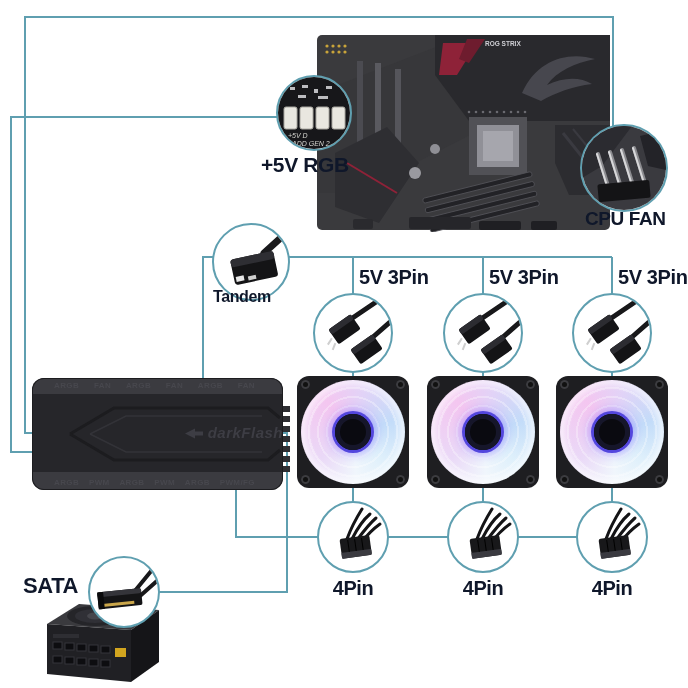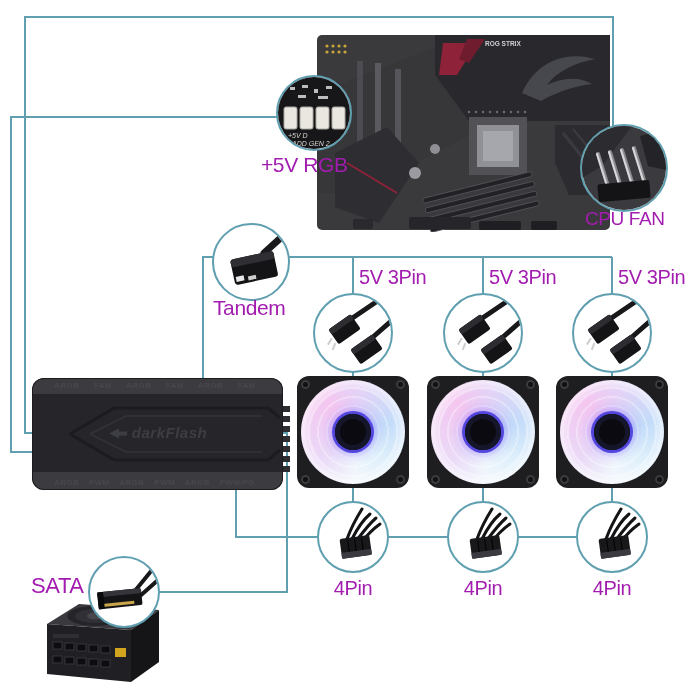--- a/index.html
+++ b/index.html
@@ -1,37 +1,37 @@
 <!DOCTYPE html>
 <html style="--wire: #5f9fb0;"><head>
 <meta charset="utf-8">
 <style>
   html,body{margin:0;padding:0;background:#fff;}
   .stage{position:relative;width:688px;height:688px;background:#ffffff;overflow:hidden;
          font-family:"Liberation Sans",sans-serif;}
   svg.wires{position:absolute;left:0;top:0;z-index:1;}
   svg.wires path{fill:none;stroke:var(--wire,#62a4b4);stroke-width:2;}
-  .lbl{position:absolute;z-index:6;font-weight:400;color:#a21caf;letter-spacing:-0.4px;white-space:nowrap;}
+  .lbl{position:absolute;z-index:6;font-weight:700;color:#0f172a;letter-spacing:-0.4px;white-space:nowrap;}
   .port-circle{position:absolute;z-index:4;border-radius:50%;border:2px solid #5f9fb0;
                background:#fff;overflow:hidden;box-sizing:border-box;}
   .port-circle svg{display:block;}
   
   .mobo{position:absolute;left:317px;top:33px;width:295px;height:199px;z-index:2;}
   
   .comb{position:absolute;left:272px;top:406px;width:18px;height:66px;z-index:2;
         background:repeating-linear-gradient(to bottom,#2e2e32 0 6px,rgba(0,0,0,0) 6px 10px);}
   .hub{position:absolute;left:32px;top:378px;width:251px;height:112px;z-index:3;border-radius:12px;
        background:linear-gradient(180deg,#3b3b40 0 16px,#26262a 16px 94px,#3b3b40 94px);
        box-shadow:inset 0 0 0 1px #1c1c1f;}
   .hub .ports{position:absolute;left:22px;right:28px;display:flex;justify-content:space-between;}
   .hub .ports.top{top:3px;}
   .hub .ports.bottom{bottom:3px;}
   .hub .ports span{font-size:8px;font-weight:700;color:#47474d;letter-spacing:.4px;}
   .hub .ridge{position:absolute;left:0;top:0;}
-  .hub .brand{position:absolute;left:0;right:0;top:46px;text-align:center;font-size:15px;
+  .hub .brand{position:absolute;left:0;right:0;top:46px;text-align:right;font-size:15px;
               font-weight:700;font-style:italic;color:#3d3d44;letter-spacing:.5px;}
   .hub .brand svg{vertical-align:-1px;margin-right:4px;}
   
   .fan{position:absolute;top:376px;width:112px;height:112px;z-index:4;background:#1e1e21;
        border-radius:12px;}
   .fan .blades{position:absolute;inset:4px;border-radius:50%;
      background:
        radial-gradient(circle at 50% 50%, rgba(255,255,255,0) 0 56%, rgba(255,255,255,.55) 68%, rgba(255,255,255,.12) 78%),
        conic-gradient(from 320deg,#f4c6f0,#e2d3f7 15%,#c3dcf9 32%,#dff0fb 48%,#f0f6fc 60%,#ead9f7 75%,#f4c6f0);}
   .fan .blades:before{content:"";position:absolute;inset:0;border-radius:50%;
@@ -372,21 +372,21 @@
         <rect x="8" y="32" width="44" height="17" rx="2" fill="#141416"></rect>
         <rect x="8" y="32" width="44" height="5" rx="2" fill="#34343a"></rect>
         <rect x="12" y="44" width="32" height="3" fill="#caa64a"></rect>
         <rect x="8" y="32" width="6" height="17" fill="#0a0a0c"></rect>
       </g>
     </svg>
   </div>
 
   <div class="lbl" style="left:261px;top:153px;font-size:21px;">+5V RGB</div>
   <div class="lbl" style="left:585px;top:208px;font-size:19px;">CPU FAN</div>
-  <div class="lbl" style="left:213px;top:296px;font-size:21px;">Tandem</div>
+  <div class="lbl" style="left:213px;top:288px;font-size:16px;">Tandem</div>
   <div class="lbl" style="left:359px;top:266px;font-size:20px;">5V 3Pin</div>
   <div class="lbl" style="left:489px;top:266px;font-size:20px;">5V 3Pin</div>
   <div class="lbl" style="left:618px;top:266px;font-size:20px;">5V 3Pin</div>
   <div class="lbl" style="left:317px;top:577px;width:72px;text-align:center;font-size:20px;">4Pin</div>
   <div class="lbl" style="left:447px;top:577px;width:72px;text-align:center;font-size:20px;">4Pin</div>
   <div class="lbl" style="left:576px;top:577px;width:72px;text-align:center;font-size:20px;">4Pin</div>
-  <div class="lbl" style="left:31px;top:573px;font-size:22px;">SATA</div>
+  <div class="lbl" style="left:23px;top:573px;font-size:22px;">SATA</div>
 </div>
 
 </body></html>

